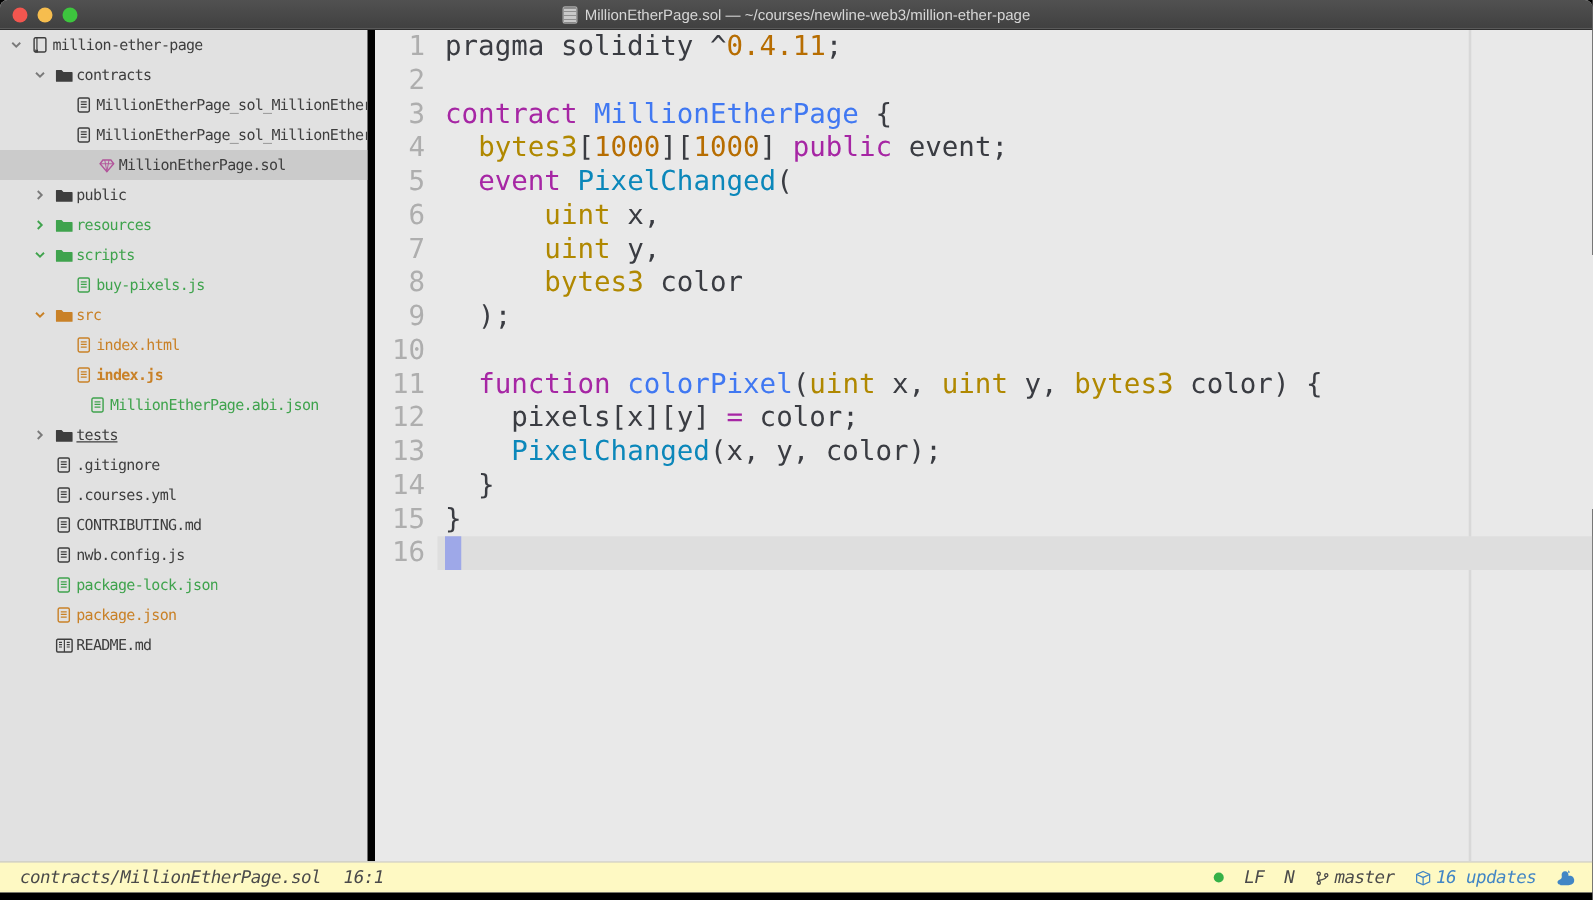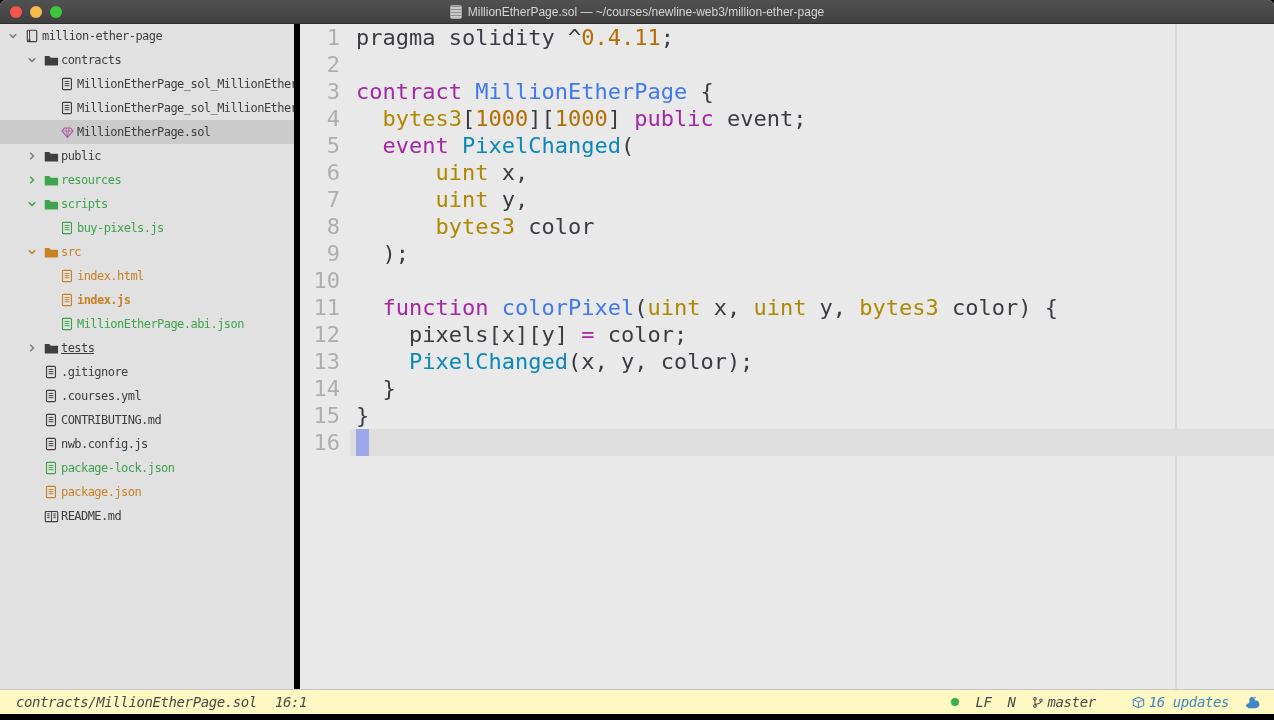--- a/index.html
+++ b/index.html
@@ -54,21 +54,21 @@
   .tk-fn    { color:#0b87ba; }
 
   
   .statusbar { height:25px; flex:0 0 25px; background:#fef9c3; border-top:1px solid #c6c6c6;
                display:flex; align-items:center; justify-content:space-between;
                font-size:14px; letter-spacing:-0.4px; color:#4a4a4a;font-style:italic; }
   .sb-left  { display:flex; align-items:center; gap:18px; padding-left:16px; }
   .sb-right { display:flex; align-items:center; gap:16px; padding-right:14px;justify-content:flex-end; }
   .sb-item  { display:flex; align-items:center; gap:4px; }
   .status-dot { width:8px; height:8px; border-radius:50%; background:#35b148; }
-  .blue { color:#4286c5;margin-left:20px; }
+  .blue { color:#4286c5; }
   .bottom-strip { height:6px; flex:0 0 6px; background:#000; }
   svg { display:block; }
 </style>
 </head>
 <body>
 
 <div class="window">
 
   <div class="titlebar">
     <div class="traffic">
@@ -125,21 +125,21 @@
         <div class="tree-row c-default" style="padding-left: 43px;">
           <span class="chev"></span>
           <span class="ticon">
             <svg viewBox="0 0 16 16" width="14" height="14" fill="none" stroke="currentColor">
               <rect x="2.9" y="1.6" width="10.2" height="12.8" rx="1.3" stroke-width="1.3"></rect>
               <path d="M5.3 5.1h5.4M5.3 7.5h5.4M5.3 9.9h5.4" stroke-width="1.1"></path>
             </svg>
           </span>
           <span class="tlabel">MillionEtherPage_sol_MillionEtherP</span>
         </div>
-        <div class="tree-row c-default selected" style="padding-left: 43px; align-items: center;">
+        <div class="tree-row c-default selected" style="padding-left: 61px; align-items: center;">
           <span class="chev"></span>
           <span class="ticon">
             <svg viewBox="0 0 16 16" width="15" height="15" fill="none" stroke="#b2549b">
               <path d="M4.6 3.2h6.8l2.4 3.2L8 13.2 2.2 6.4z" stroke-width="1.2"></path>
               <path d="M2.2 6.4h11.6M6.2 3.2l1.8 10M9.8 3.2L8 13.2" stroke-width="0.8"></path>
             </svg>
           </span>
           <span class="tlabel">MillionEtherPage.sol</span>
         </div>
         <div class="tree-row c-default" style="padding-left: 27px;">
@@ -217,21 +217,21 @@
         <div class="tree-row c-orange" style="padding-left: 43px; font-weight: bold;">
           <span class="chev"></span>
           <span class="ticon">
             <svg viewBox="0 0 16 16" width="14" height="14" fill="none" stroke="currentColor">
               <rect x="2.9" y="1.6" width="10.2" height="12.8" rx="1.3" stroke-width="1.3"></rect>
               <path d="M5.3 5.1h5.4M5.3 7.5h5.4M5.3 9.9h5.4" stroke-width="1.1"></path>
             </svg>
           </span>
           <span class="tlabel">index.js</span>
         </div>
-        <div class="tree-row c-green" style="padding-left: 43px;">
+        <div class="tree-row c-green" style="padding-left: 43px; margin-left: 11px;">
           <span class="chev"></span>
           <span class="ticon">
             <svg viewBox="0 0 16 16" width="14" height="14" fill="none" stroke="currentColor">
               <rect x="2.9" y="1.6" width="10.2" height="12.8" rx="1.3" stroke-width="1.3"></rect>
               <path d="M5.3 5.1h5.4M5.3 7.5h5.4M5.3 9.9h5.4" stroke-width="1.1"></path>
             </svg>
           </span>
           <span class="tlabel">MillionEtherPage.abi.json</span>
         </div>
         <div class="tree-row c-default" style="padding-left: 27px; text-decoration: underline;">

